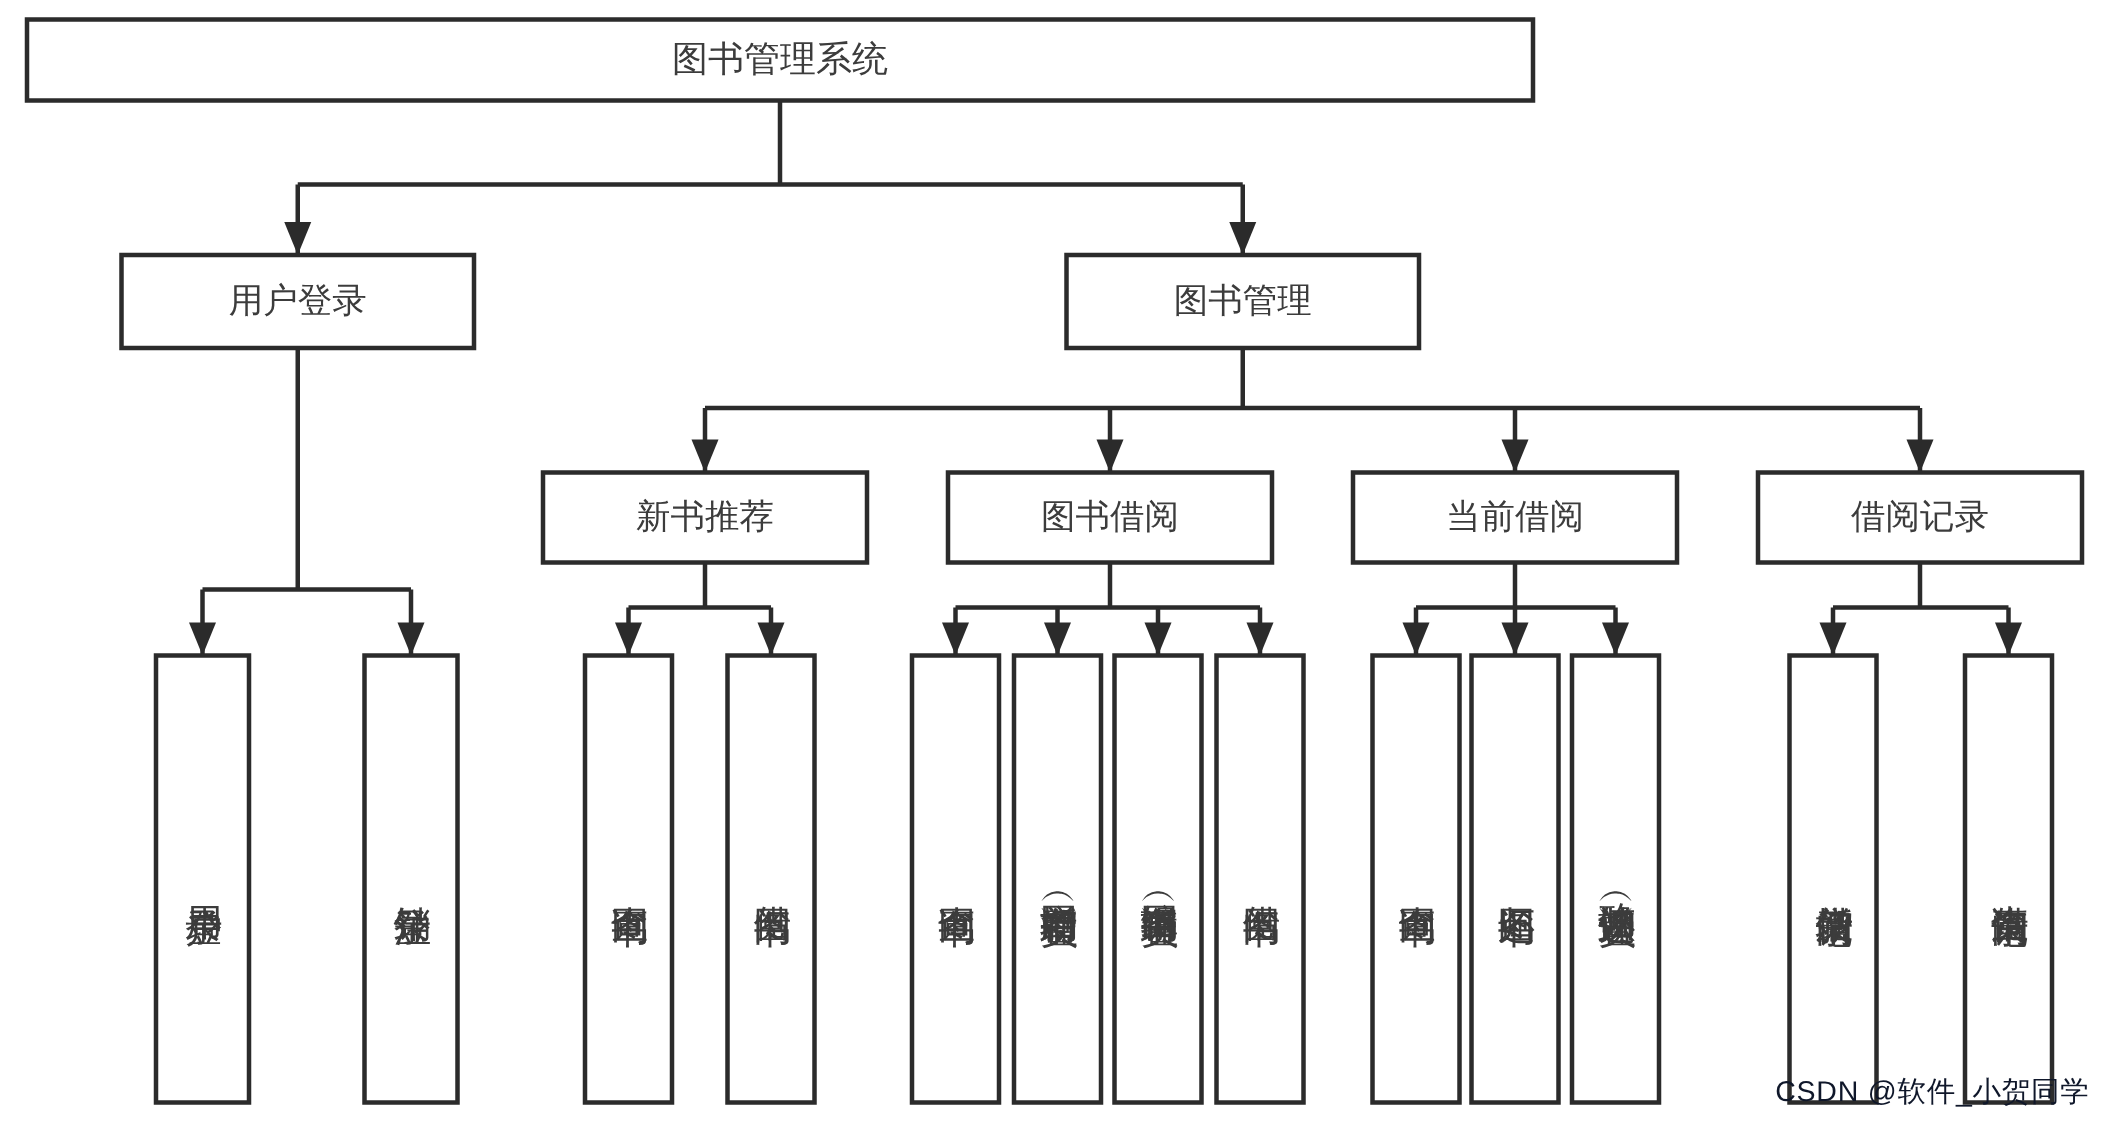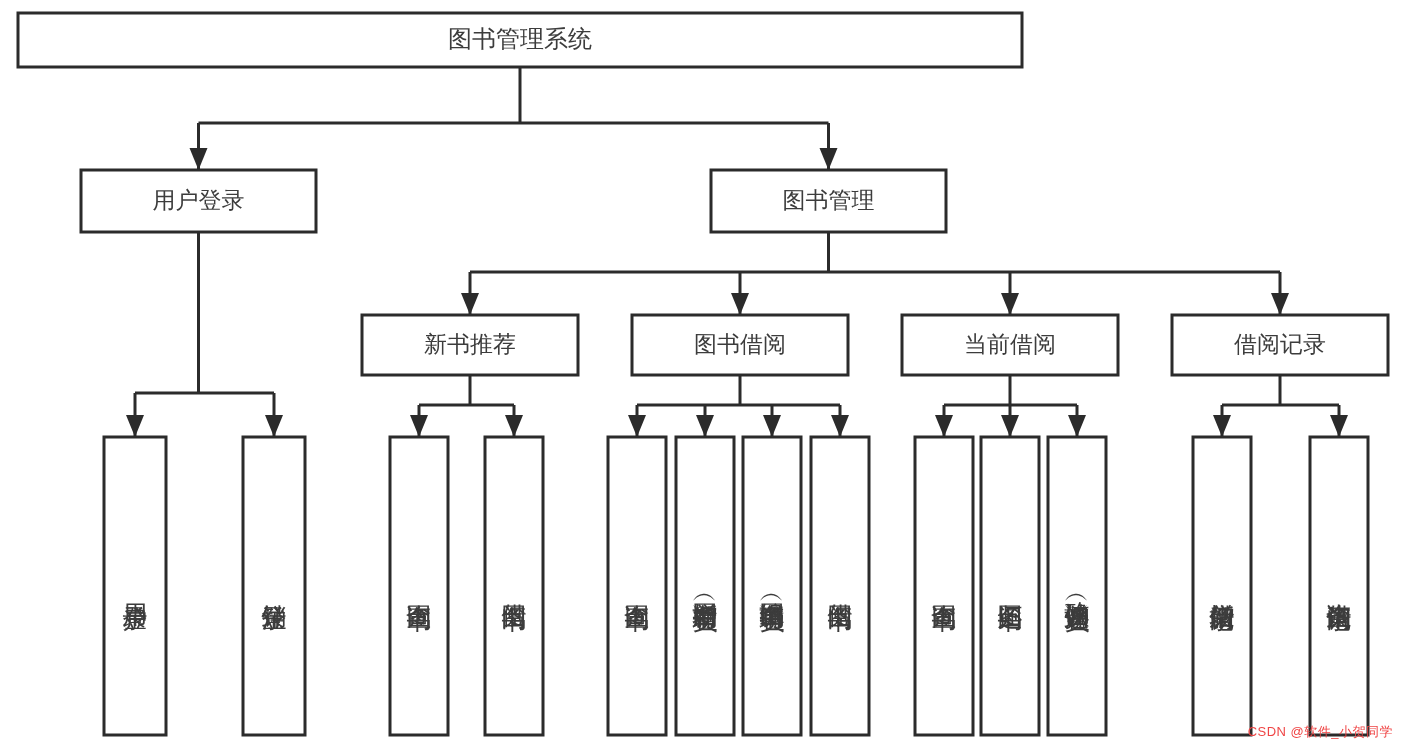--- a/index.html
+++ b/index.html
@@ -64,22 +64,22 @@
     display: flex;
     align-items: center;
     justify-content: center;
     pointer-events: none;
   }
   #watermark {
     position: absolute;
     right: 12px;
     bottom: 6px;
     font-family: "Liberation Sans", sans-serif;
-    font-size: 13px;
-    color: #ef4444;
+    font-size: 19px;
+    color: #0f172a;
     letter-spacing: 0.5px;
     user-select: none;
   }
 </style>
 </head>
 <body>
 
 <div id="diagram-root">
 
   <svg id="flow-svg" viewBox="0 0 1405 747" xmlns="http://www.w3.org/2000/svg">

